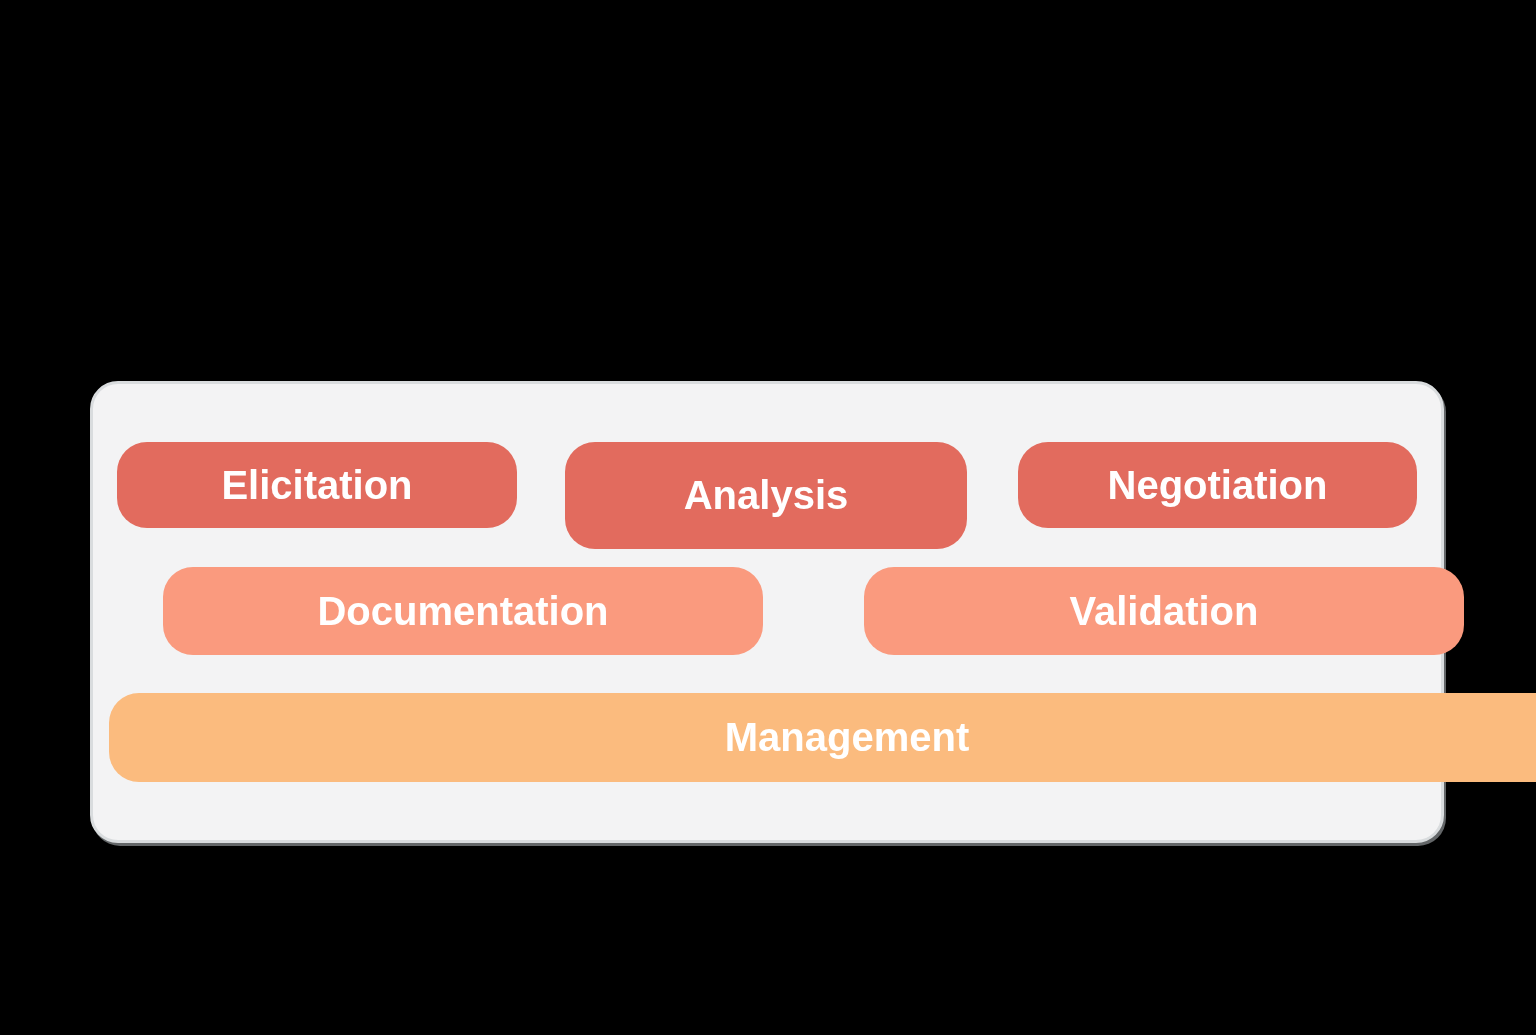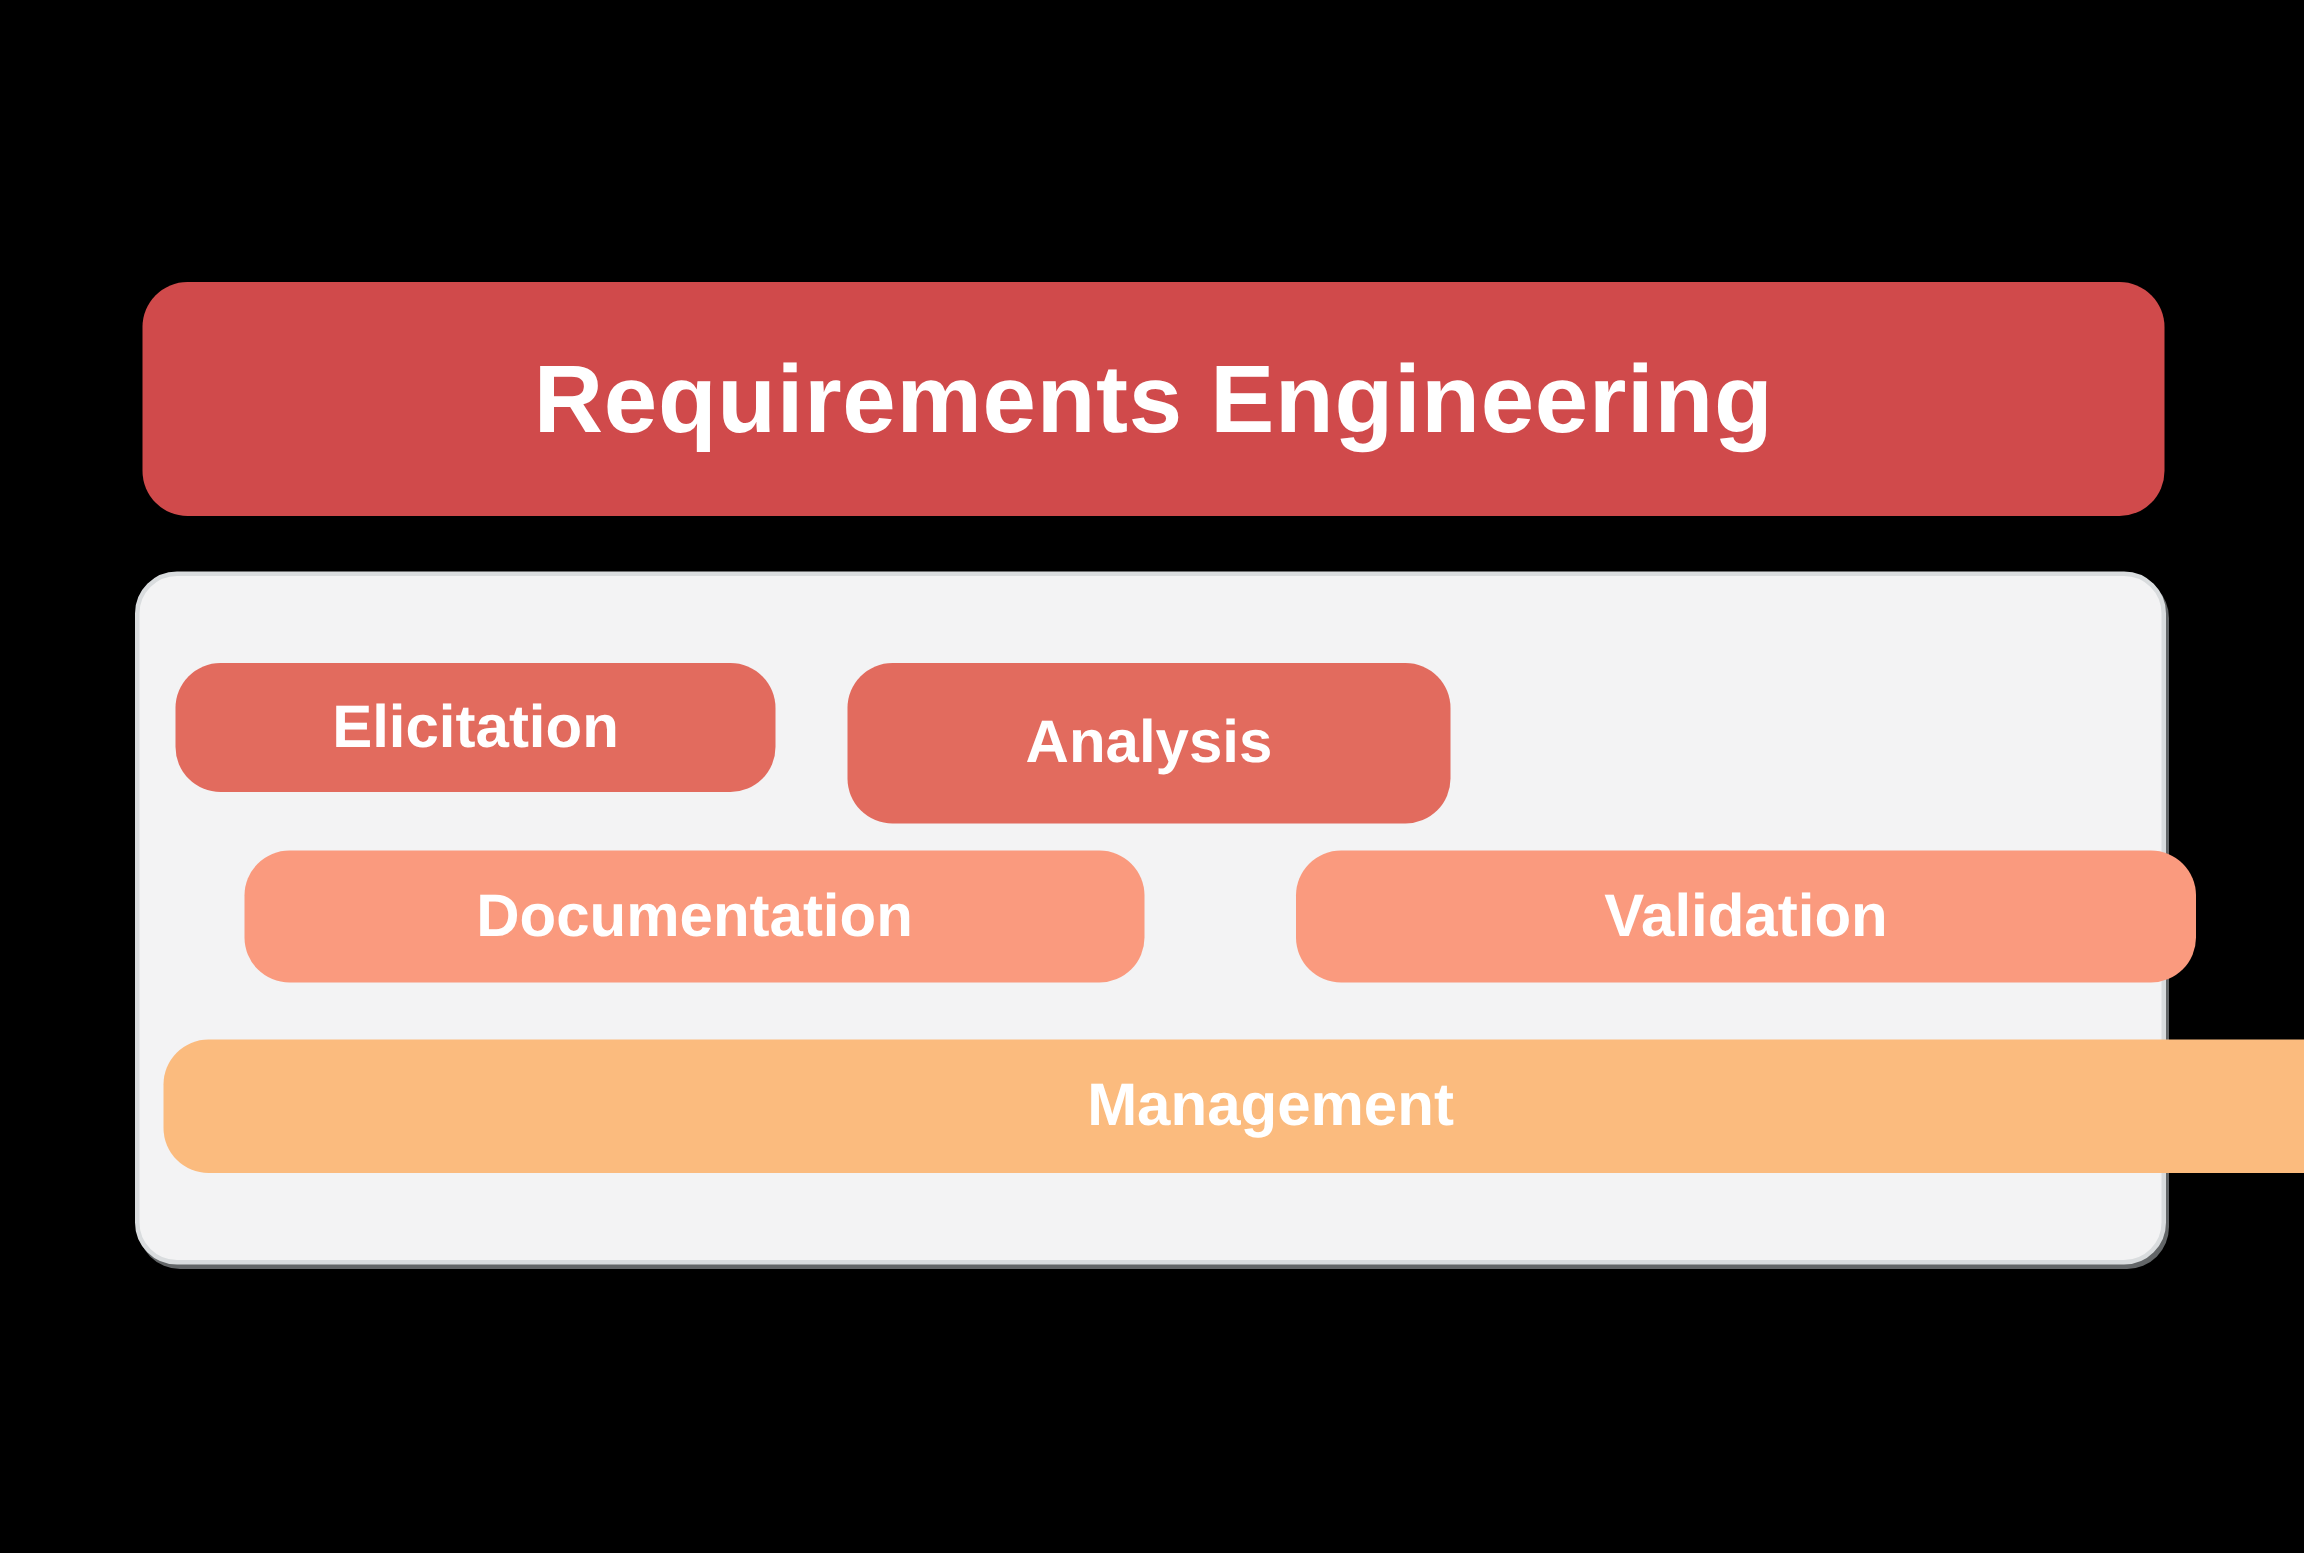--- a/index.html
+++ b/index.html
@@ -80,34 +80,34 @@
   .node-documentation{ left: 24px;  top: 183px; width: 600px;  height: 88px; }
   .node-validation   { left: 725px; top: 183px; width: 600px;  height: 88px; text-align: right; }
   
   .node-management   { left: 16px;  top: 309px; width: 1476px; height: 89px; }
 </style>
 </head>
 <body>
 
 <div class="stage">
 
-  <div class="banner">
-    <span class="title">Requirements Engineering</span>
-  </div>
 
   <div class="panel">
 
     <div class="node tier1 node-elicitation">
       <span>Elicitation</span>
     </div>
 
     <div class="node tier1 node-analysis">
       <span>Analysis</span>
     </div>
 
+    <div class="node tier1 node-negotiation">
+      <span>Negotiation</span>
+    </div>
 
     <div class="node tier2 node-documentation">
       <span>Documentation</span>
     </div>
 
     <div class="node tier2 node-validation">
       <span>Validation</span>
     </div>
 
     <div class="node tier3 node-management">

